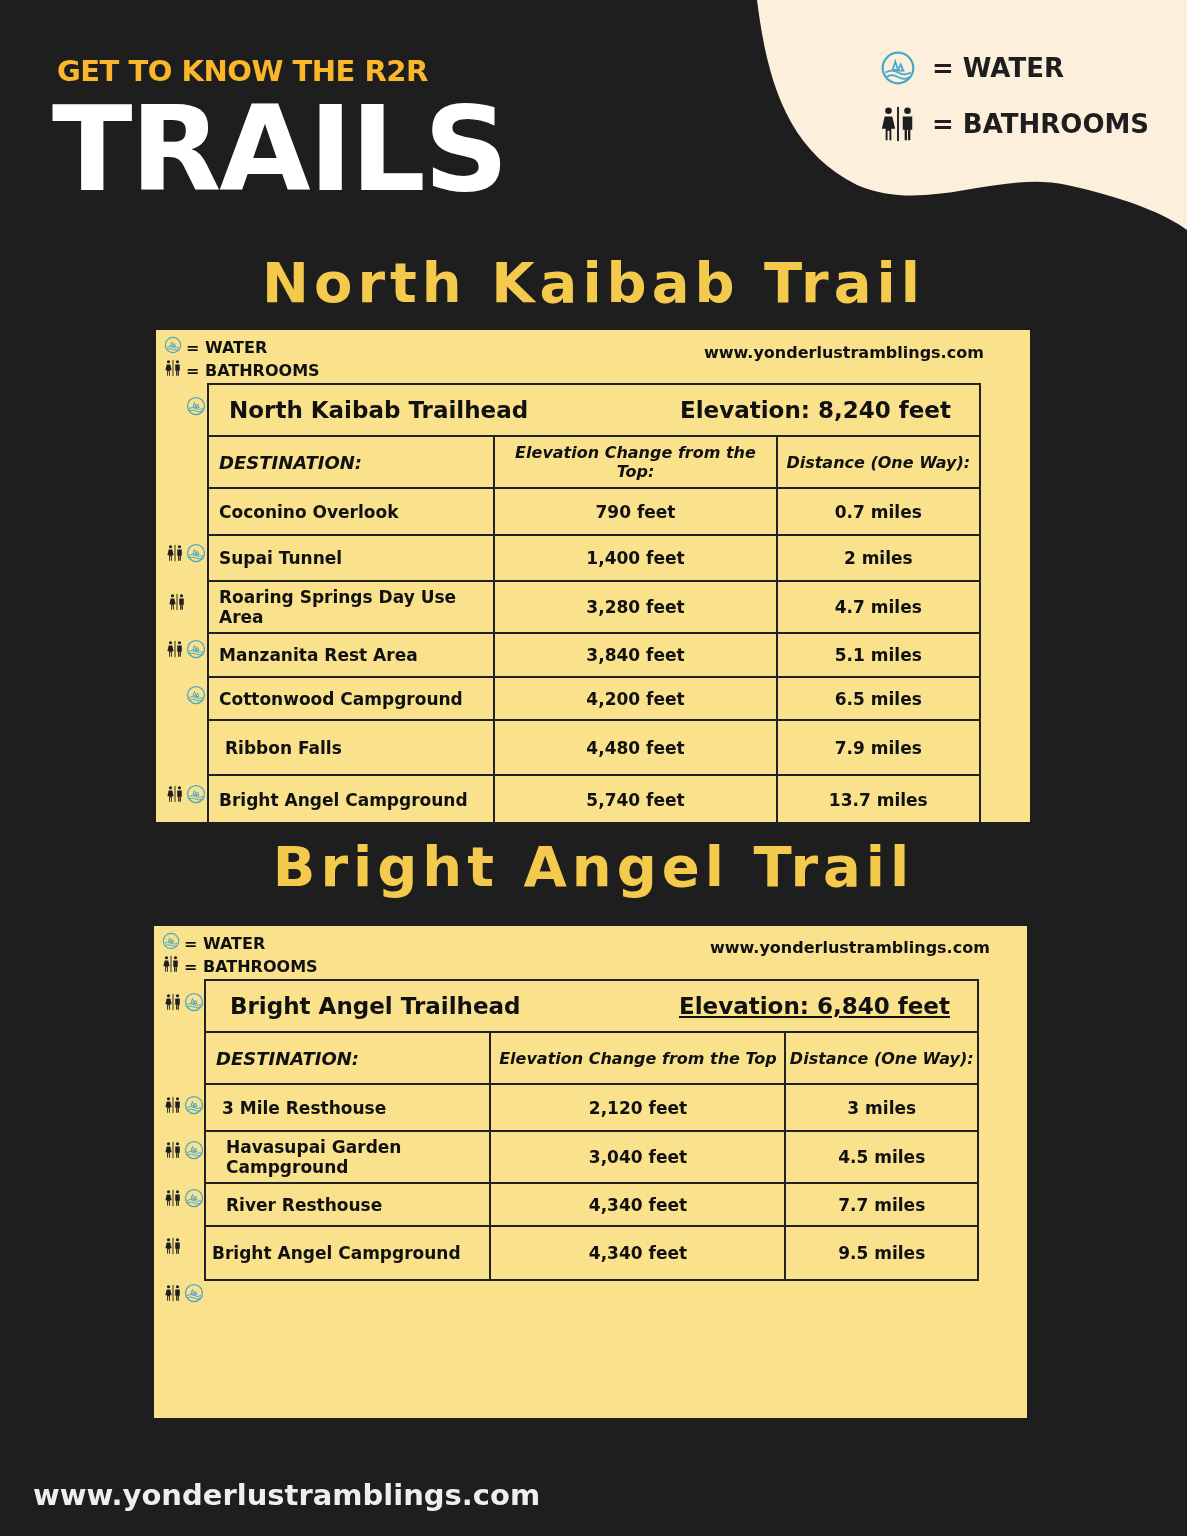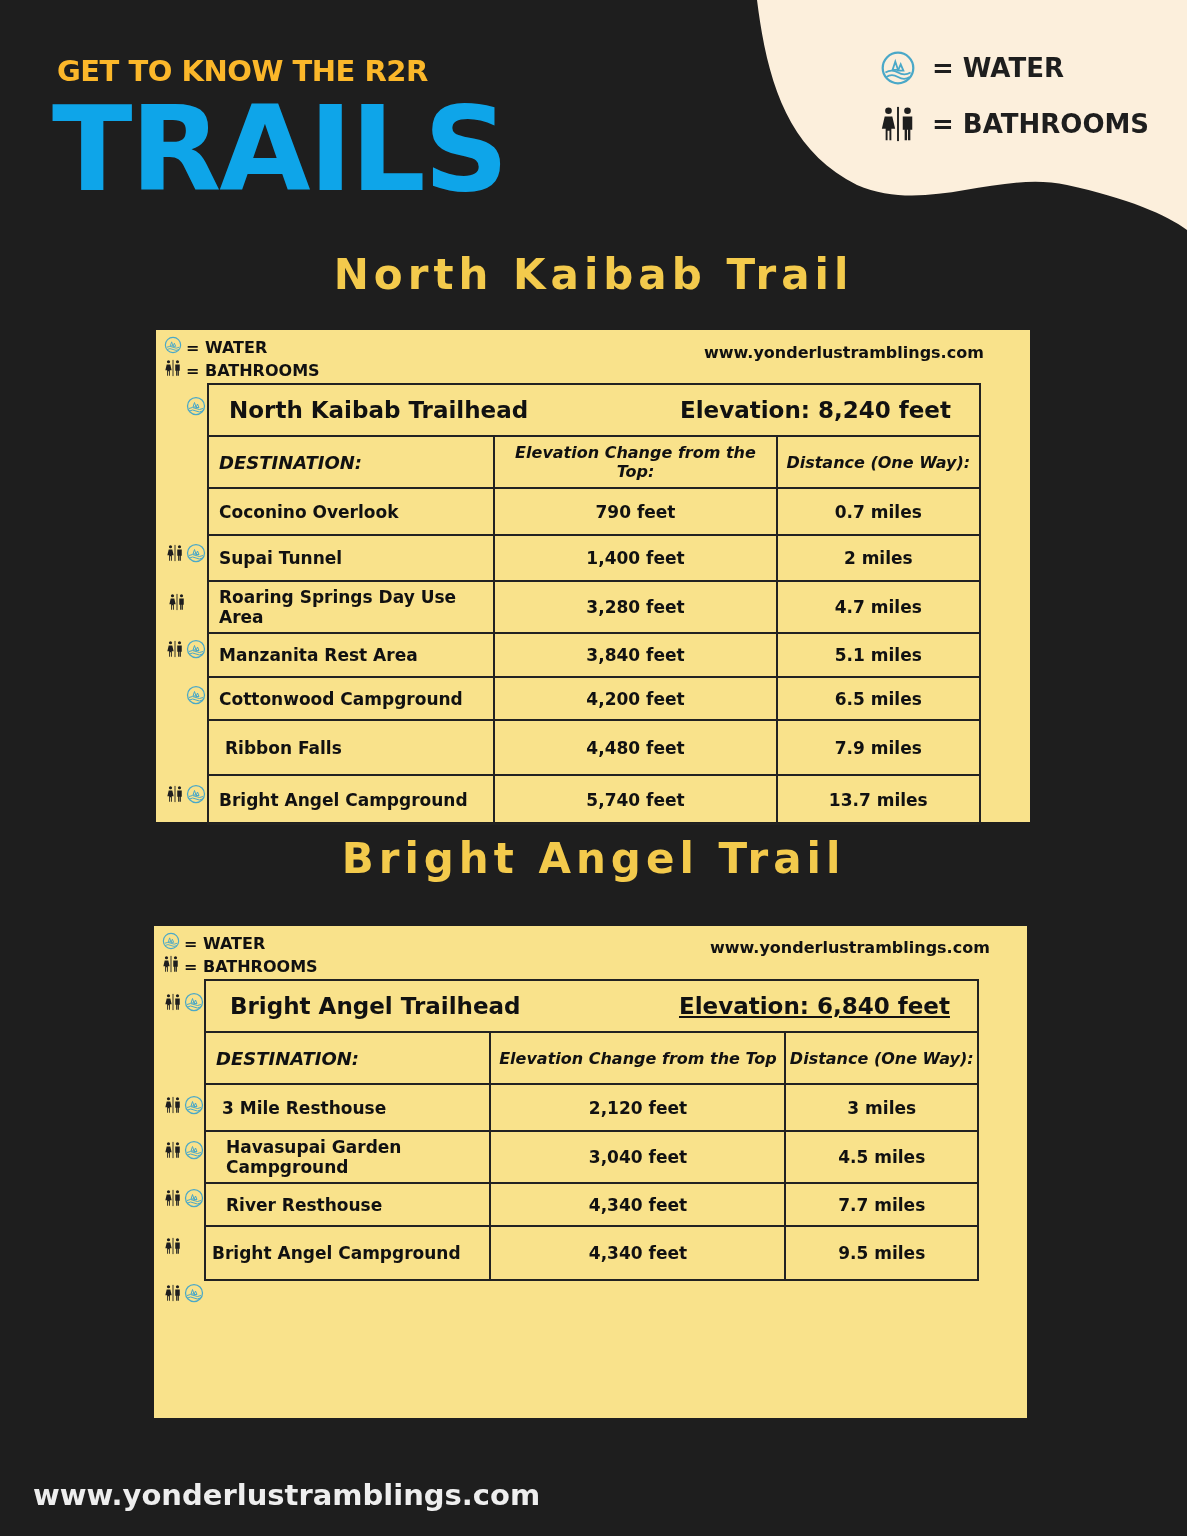--- a/index.html
+++ b/index.html
@@ -12,32 +12,32 @@
     .blob {
       position: absolute; right: 0; top: 0; width: 440px; height: 240px;
     }
     .kicker {
       position: absolute; left: 57px; top: 54px;
       color: #fbb72a; font-weight: bold; font-size: 29px; letter-spacing: -0.5px;
       font-family: "DejaVu Sans", sans-serif;
     }
     .title {
       position: absolute; left: 52px; top: 90px;
-      color: #0ea5e9; font-weight: bold; font-size: 118px; letter-spacing: -2px;
+      color: #ffffff; font-weight: bold; font-size: 118px; letter-spacing: -2px;
       font-family: "DejaVu Sans", sans-serif; line-height: 1;
     }
     .legend-top {
       position: absolute; left: 878px; top: 40px;
       color: #1e1e1e; font-weight: bold; font-size: 26px;
     }
     .legend-top .row { display: flex; align-items: center; height: 56px; gap: 14px; }
     .legend-top .ico { width: 40px; display: flex; justify-content: center; }
     .section-title {
       position: absolute; left: 0; width: 1187px; text-align: center;
-      color: #f3ca4c; font-weight: bold; font-size: 42px; letter-spacing: 5px;
+      color: #f3ca4c; font-weight: bold; font-size: 56px; letter-spacing: 5px;
       font-family: "DejaVu Sans", sans-serif;
     }
     .card {
       position: absolute; background: #f9e28b;
     }
     .card .mini-legend {
       position: absolute; left: 8px; top: 6px;
       font-weight: bold; font-size: 16px; color: #111; line-height: 20px;
     }
     .mini-legend .r { display: flex; align-items: center; gap: 4px; }

